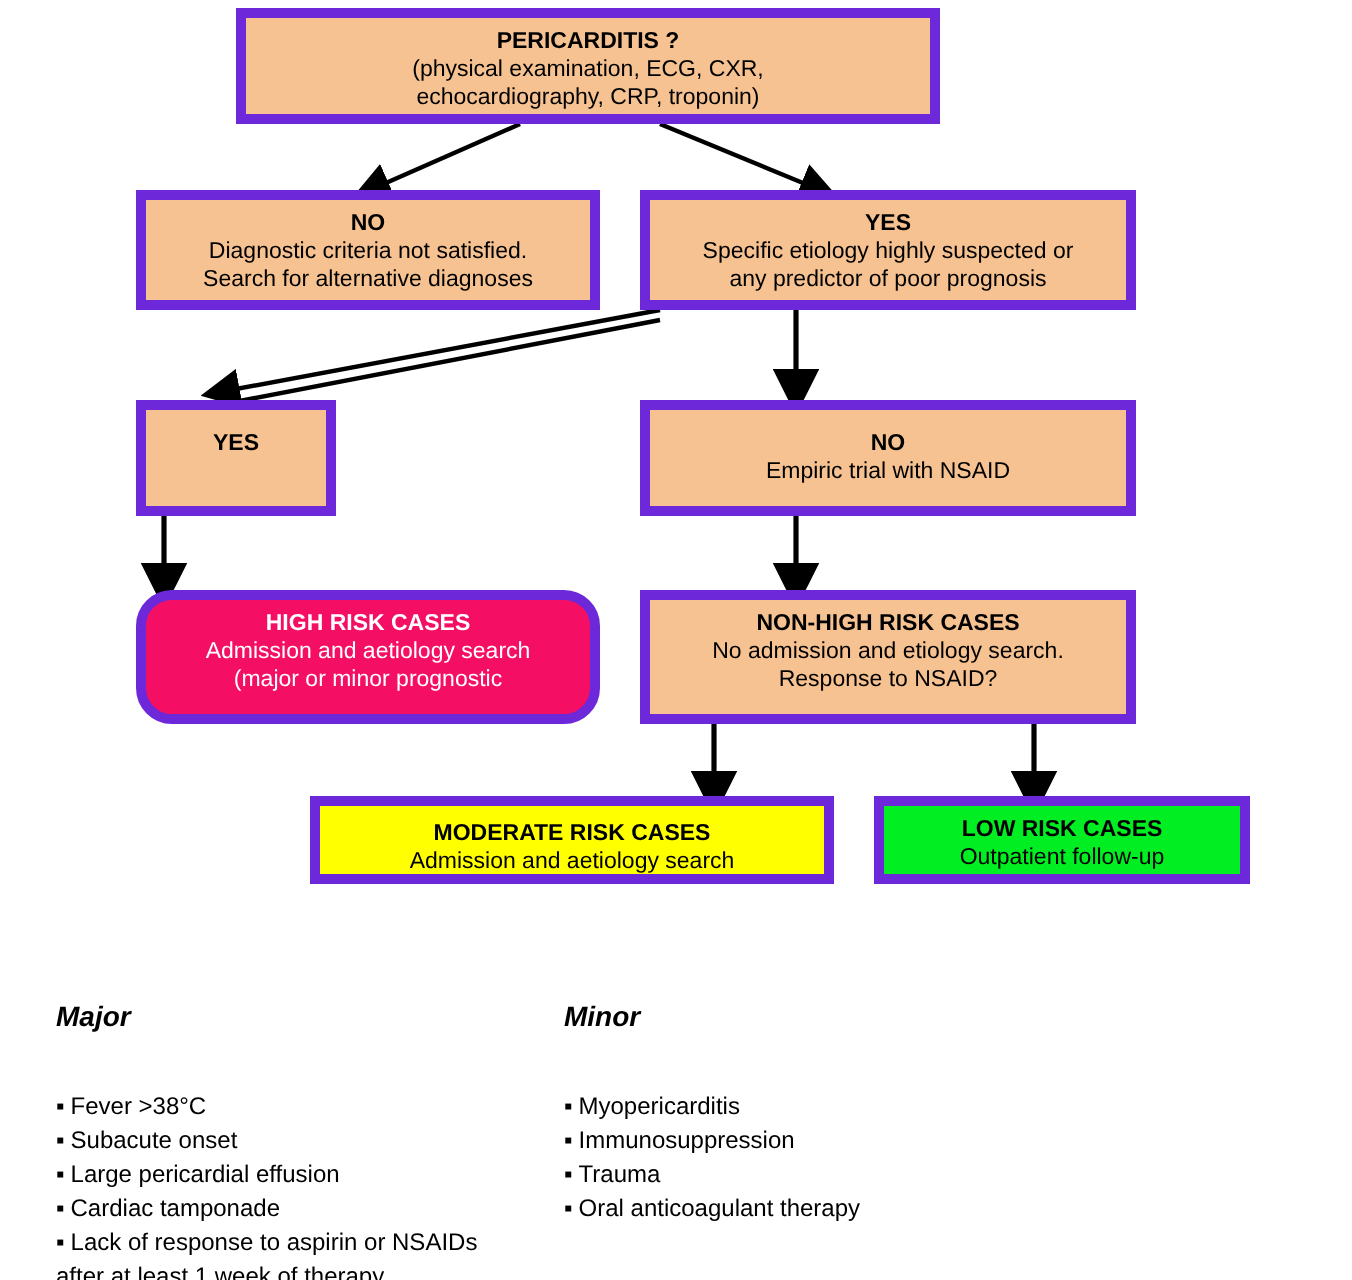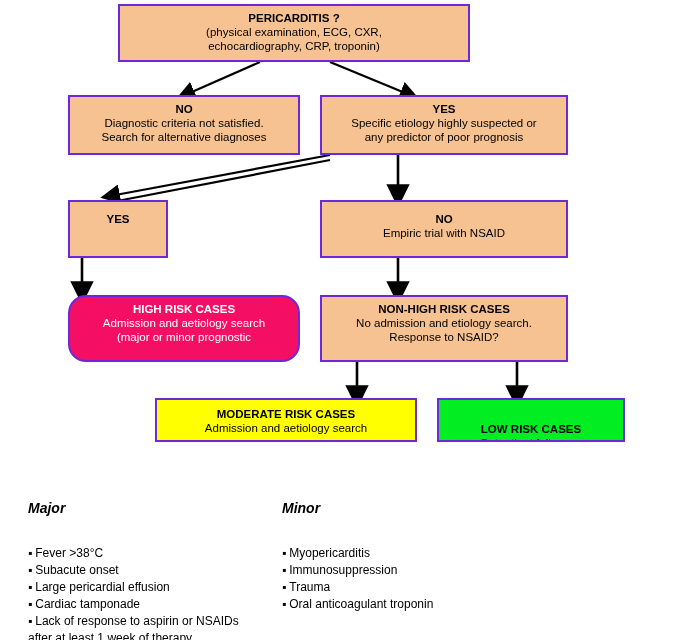--- a/index.html
+++ b/index.html
@@ -17,21 +17,21 @@
   }
   #flow {
     position: absolute;
     left: 0; top: 0;
     width: 676px;
     height: 460px;
   }
   .node {
     position: absolute;
     box-sizing: border-box;
-    border: 2px solid #6d28d9;
+    border: 5px solid #6d28d9;
     background: #f6c291;
     text-align: center;
     font-size: 11.5px;
     line-height: 14px;
     padding: 5px 4px;
     overflow: hidden;
   }
   .node .title {
     font-weight: bold;
     display: block;
@@ -159,21 +159,21 @@
     <span class="title">NON-HIGH RISK CASES</span>
     <span class="sub" style="white-space:pre-line;">No admission and etiology search.
 Response to NSAID?</span>
   </div>
 
   <div class="node yellow" style="left:155px; top:398px; width:262px; height:44px; padding-top:7px;">
     <span class="title">MODERATE RISK CASES</span>
     <span class="sub" style="white-space:pre-line;">Admission and aetiology search</span>
   </div>
 
-  <div class="node green" style="left:437px; top:398px; width:188px; height:44px; padding-top:22px;">
+  <div class="node green" style="left:437px; top:398px; width:188px; height:44px; padding-top:5px;">
     <span class="title">LOW RISK CASES</span>
     <span class="sub" style="white-space:pre-line;">Outpatient follow-up</span>
   </div>
 
 </div>
 
 <div id="legend">
 
   <div class="col major">
     <h4>Major</h4>
@@ -186,16 +186,16 @@
 after at least 1 week of therapy</span></li>
     </ul>
   </div>
 
   <div class="col minor">
     <h4>Minor</h4>
     <ul>
       <li><span class="bullet">▪</span><span>Myopericarditis</span></li>
       <li><span class="bullet">▪</span><span>Immunosuppression</span></li>
       <li><span class="bullet">▪</span><span>Trauma</span></li>
-      <li><span class="bullet">▪</span><span>Oral anticoagulant troponin</span></li>
+      <li><span class="bullet">▪</span><span>Oral anticoagulant therapy</span></li>
     </ul>
   </div>
 </div>
 
 </body></html>

